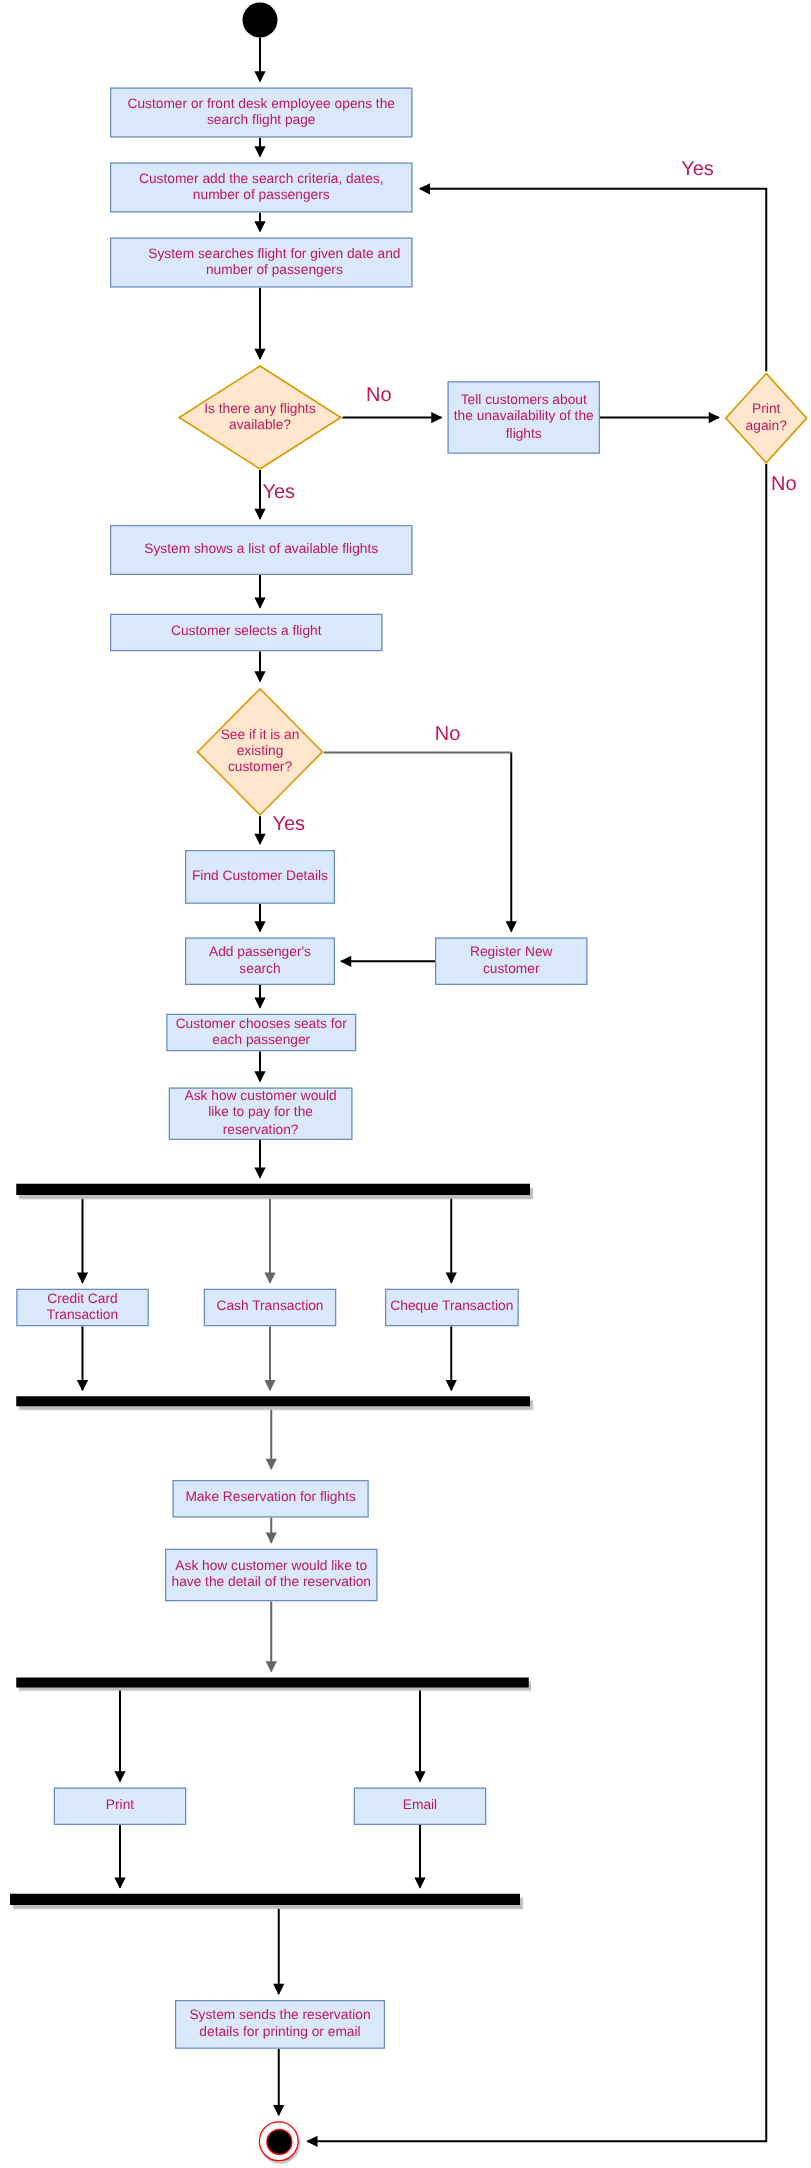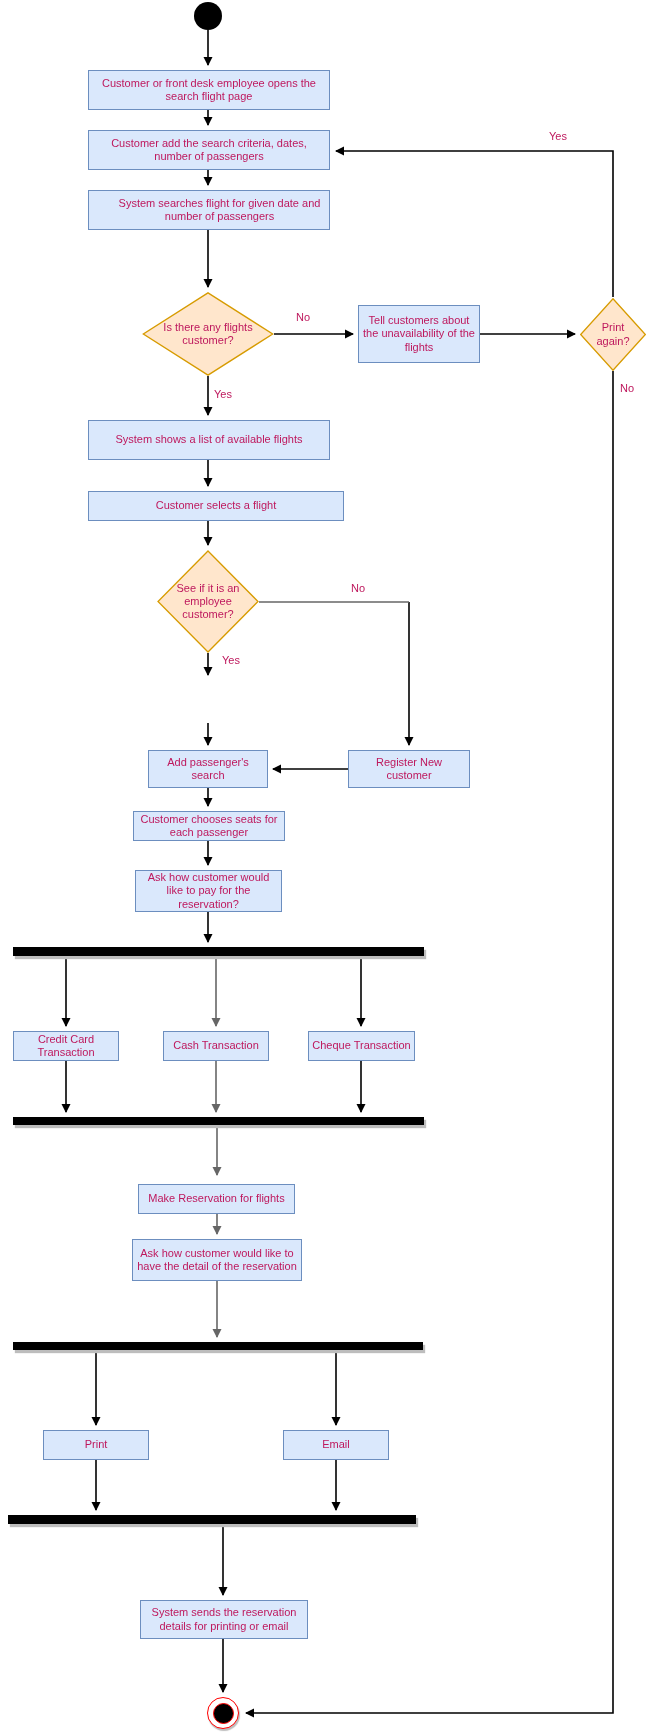--- a/index.html
+++ b/index.html
@@ -31,21 +31,21 @@
     position:absolute;box-sizing:border-box;border:1.6px solid #ff0000;border-radius:50%;
     background:#fff;display:flex;align-items:center;justify-content:center;
     box-shadow:1px 2px 1px #bdbdbd;
   }
   .end-node .core{
     width:21px;height:21px;border-radius:50%;background:#000;
     box-sizing:border-box;border:1px solid #ff0000;
   }
   .edge-label{
     position:absolute;transform:translate(-50%,-50%);
-    font-size:11px;line-height:1;background:#fff;padding:0 1px;white-space:nowrap;
+    font-size:16px;line-height:1;background:#fff;padding:0 1px;white-space:nowrap;
   }
 </style>
 </head>
 <body>
 
 <div id="canvas">
 
   <svg id="edges" xmlns="http://www.w3.org/2000/svg">
     <defs>
       <marker id="arrB" markerWidth="11" markerHeight="11" refX="9" refY="5.5" orient="auto" markerUnits="userSpaceOnUse">
@@ -99,53 +99,54 @@
 
   <div class="end-node" style="left:207px;top:1697px;width:32px;height:32px;">
     <div class="core"></div>
   </div>
 
   <div class="process" style="left:88px;top:70px;width:242px;height:40px;">Customer or front desk employee opens the search flight page</div>
   <div class="process" style="left:88px;top:130px;width:242px;height:40px;">Customer add the search criteria, dates, number of passengers</div>
   <div class="process" style="left:88px;top:190px;width:242px;height:40px;padding-left:24px;">System searches flight for given date and number of passengers</div>
   <div class="process" style="left:358px;top:305px;width:122px;height:58px;">Tell customers about the unavailability of the flights</div>
   <div class="process" style="left:88px;top:420px;width:242px;height:40px;">System  shows a list of available flights</div>
-  <div class="process" style="left:88px;top:491px;width:256px;height:30px;">Customer selects a flight</div>
+  <div class="process" style="left:88px;top:491px;width:218px;height:30px;">Customer selects a flight</div>
+  <div class="process" style="left:148px;top:680px;width:120px;height:43px;">Find Customer Details</div>
   <div class="process" style="left:148px;top:750px;width:120px;height:38px;">Add passenger's search</div>
   <div class="process" style="left:348px;top:750px;width:122px;height:38px;">Register New customer</div>
   <div class="process" style="left:133px;top:811px;width:152px;height:30px;text-align:center;">Customer chooses seats for each passenger</div>
   <div class="process" style="left:135px;top:870px;width:147px;height:42px;">Ask how customer would like to pay for the reservation?</div>
   <div class="process" style="left:13px;top:1031px;width:106px;height:30px;">Credit Card Transaction</div>
   <div class="process" style="left:163px;top:1031px;width:106px;height:30px;">Cash Transaction</div>
   <div class="process" style="left:308px;top:1031px;width:107px;height:30px;">Cheque Transaction</div>
   <div class="process" style="left:138px;top:1184px;width:157px;height:30px;">Make Reservation for flights</div>
   <div class="process" style="left:132px;top:1239px;width:170px;height:42px;">Ask how customer would like to have the detail of the reservation</div>
   <div class="process" style="left:43px;top:1430px;width:106px;height:30px;">Print</div>
   <div class="process" style="left:283px;top:1430px;width:106px;height:30px;">Email</div>
   <div class="process" style="left:140px;top:1600px;width:168px;height:39px;">System sends the reservation details for printing or email</div>
 
   <div class="diamond" style="left:142px;top:292px;width:132px;height:84px;">
     <svg viewBox="0 0 100 100" preserveAspectRatio="none">
       <polygon points="50,1 99,50 50,99 1,50" fill="#ffe6cc" stroke="#d79b00" stroke-width="1.3" vector-effect="non-scaling-stroke"></polygon>
     </svg>
-    <div class="dtext">Is there any flights customer?</div>
+    <div class="dtext">Is there any flights available?</div>
   </div>
 
   <div class="diamond" style="left:580px;top:298px;width:66px;height:73px;">
     <svg viewBox="0 0 100 100" preserveAspectRatio="none">
       <polygon points="50,1 99,50 50,99 1,50" fill="#ffe6cc" stroke="#d79b00" stroke-width="1.3" vector-effect="non-scaling-stroke"></polygon>
     </svg>
     <div class="dtext" style="padding:0 6px;">Print again?</div>
   </div>
 
   <div class="diamond" style="left:157px;top:550px;width:102px;height:103px;">
     <svg viewBox="0 0 100 100" preserveAspectRatio="none">
       <polygon points="50,1 99,50 50,99 1,50" fill="#ffe6cc" stroke="#d79b00" stroke-width="1.3" vector-effect="non-scaling-stroke"></polygon>
     </svg>
-    <div class="dtext" style="padding:0 10px;">See if it is an employee customer?</div>
+    <div class="dtext" style="padding:0 10px;">See if it is an existing customer?</div>
   </div>
 
   <div class="bar" style="left:13px;top:947px;width:411px;height:9px;"></div>
   <div class="bar" style="left:13px;top:1117px;width:411px;height:8px;"></div>
   <div class="bar" style="left:13px;top:1342px;width:410px;height:8px;"></div>
   <div class="bar" style="left:8px;top:1515px;width:408px;height:9px;"></div>
 
   <span class="edge-label" style="left:303px;top:317px;">No</span>
   <span class="edge-label" style="left:223px;top:394px;">Yes</span>
   <span class="edge-label" style="left:558px;top:136px;">Yes</span>

